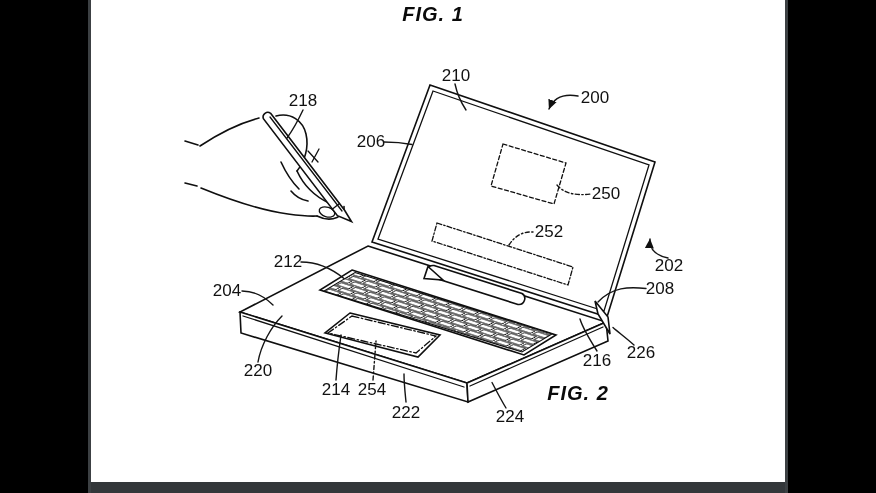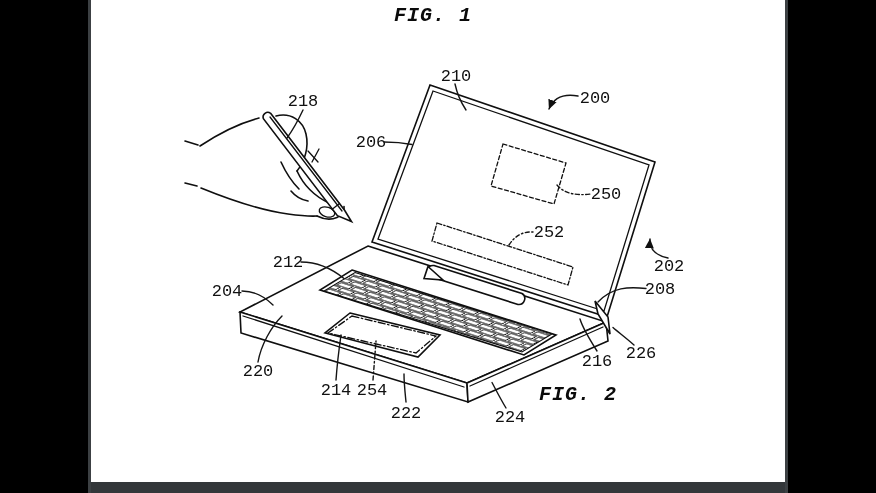--- a/index.html
+++ b/index.html
@@ -1,19 +1,19 @@
 <!DOCTYPE html>
 <html><head>
 <meta charset="utf-8">
 <style>
   html,body { margin:0; padding:0; background:#000; }
   .stage {
     position:relative; width:876px; height:493px; overflow:hidden;
     background:#ffffff;
-    font-family:Liberation Mono, monospace;
+    font-family:Liberation Sans, sans-serif;
   }
   svg { position:absolute; left:0; top:0; display:block; }
   .ref-label  { font-size:17px; fill:#111; }
   .fig-title  { font-size:20px; font-weight:bold; font-style:italic; fill:#0a0a0a; letter-spacing:1px; }
   .ln   { stroke:#0f0f0f; stroke-width:1.6; fill:none; stroke-linecap:round; }
   .lnw  { stroke:#0f0f0f; stroke-width:1.6; fill:#ffffff; }
   .thin { stroke:#0f0f0f; stroke-width:1.3; fill:none; stroke-linecap:round; }
   .lead { stroke:#141414; stroke-width:1.4; fill:none; stroke-linecap:round; }
   .dd   { stroke-dasharray:4 2.5 1.5 2.5; }
 </style>

